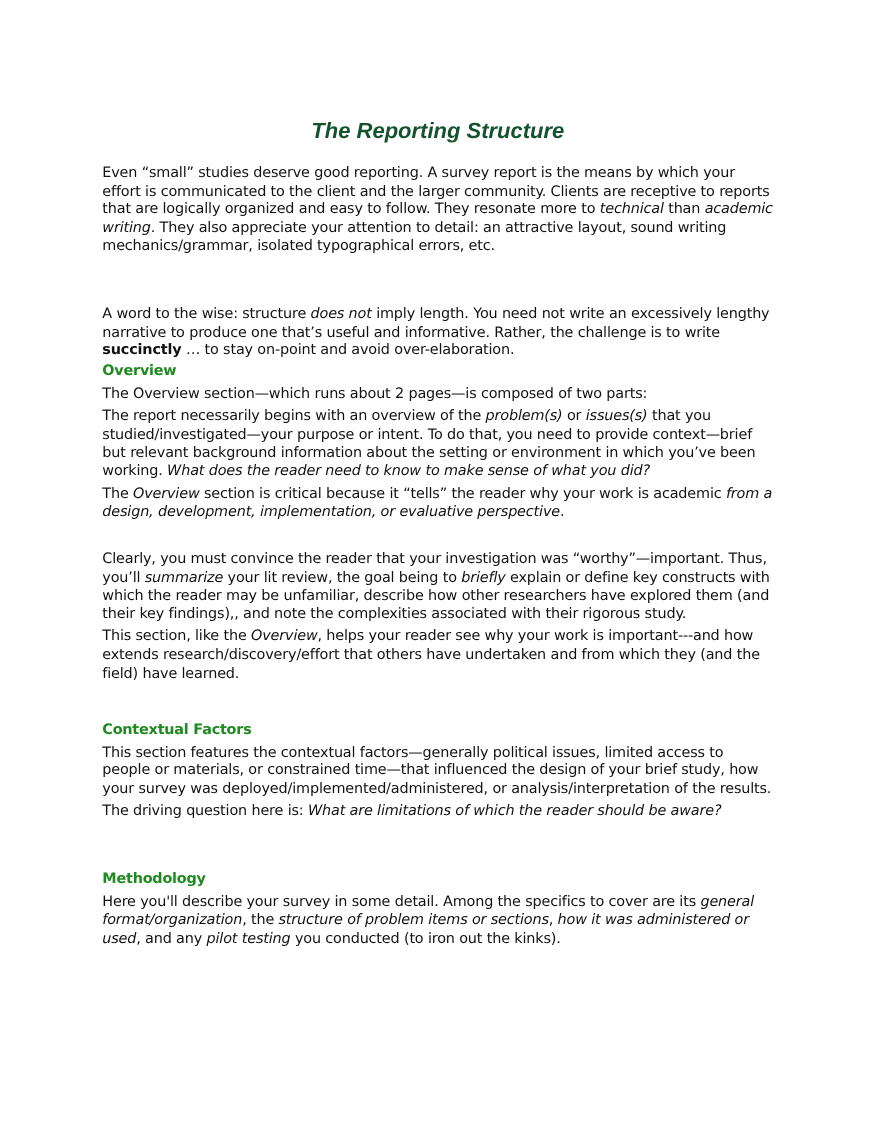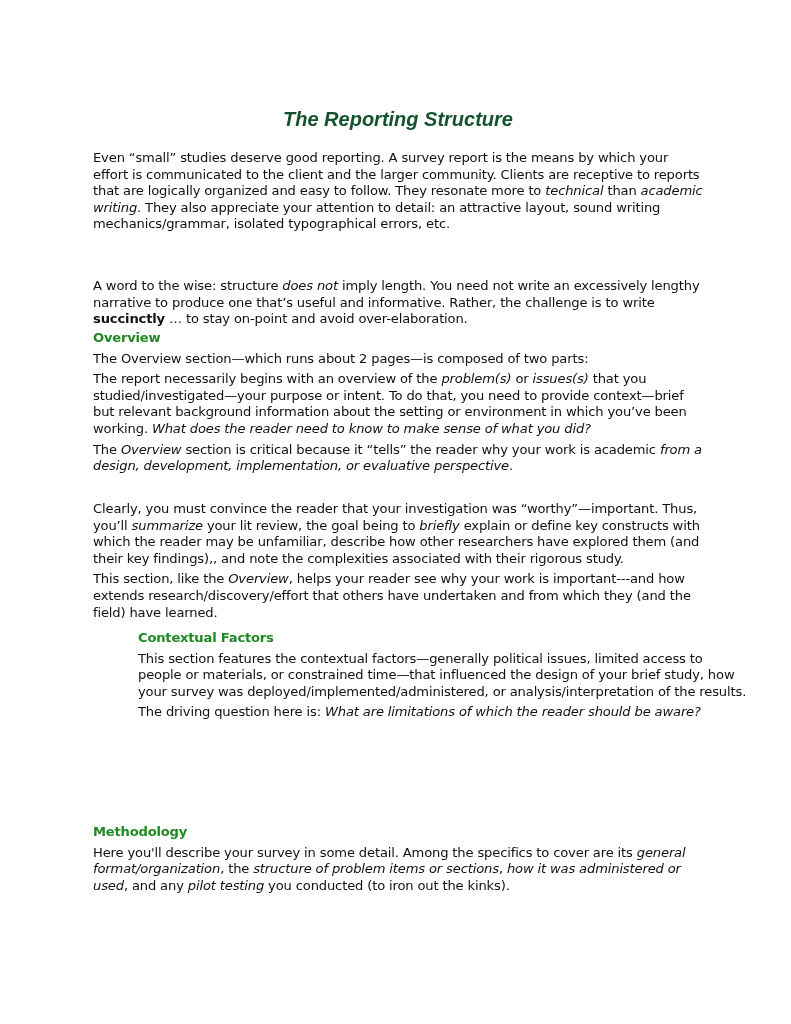--- a/index.html
+++ b/index.html
@@ -93,31 +93,31 @@
     <div class="gap"></div>
     <p>
       <span>Clearly, you must convince the reader that your investigation was “worthy”—important. Thus, you’ll </span><em>summarize</em><span> your lit review, the goal being to </span><em>briefly</em><span> explain or define key constructs with which the reader may be unfamiliar, describe how other researchers have explored them (and their key findings),, and note the complexities associated with their rigorous study.</span>
     </p>
     <div class="gap"></div>
     <p>
       <span>This section, like the </span><em>Overview</em><span>, helps your reader see why your work is important---and how extends research/discovery/effort that others have undertaken and from which they (and the field) have learned.</span>
     </p>
   </div>
 
-  <div class="block" style="top:630px;margin-left:45px;">
+  <div class="block" style="top:656px;">
     <p class="heading">Contextual Factors</p>
     <div class="gap"></div>
     <p>This section features the contextual factors—generally political issues, limited access to people or materials, or constrained time—that influenced the design of your brief study, how your survey was deployed/implemented/administered, or analysis/interpretation of the results.</p>
     <div class="gap"></div>
     <p>
       <span>The driving question here is: </span><em>What are limitations of which the reader should be aware?</em>
     </p>
   </div>
 
-  <div class="block" style="top:792px;margin-top:32px;">
+  <div class="block" style="top:792px;">
     <p class="heading">Methodology</p>
     <div class="gap"></div>
     <p>
       <span>Here you'll describe your survey in some detail. Among the specifics to cover are its </span><em>general format/organization</em><span>, the </span><em>structure of problem items or sections</em><span>, </span><em>how it was administered or used</em><span>, and any </span><em>pilot testing</em><span> you conducted (to iron out the kinks).</span>
     </p>
   </div>
 
 </div>
 
 </body></html>

